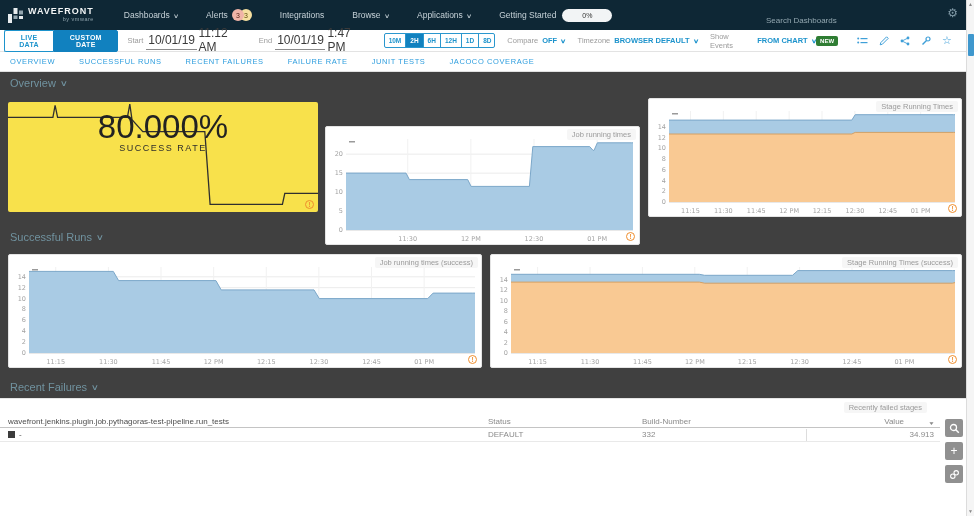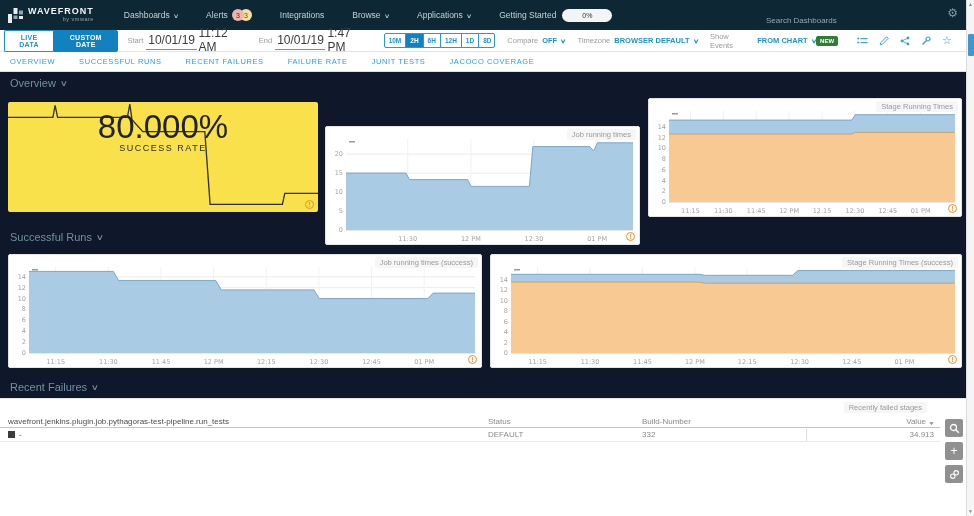--- a/index.html
+++ b/index.html
@@ -1,17 +1,17 @@
 <!DOCTYPE html>
 <html><head>
 <meta charset="utf-8">
 <style>
   * { margin:0; padding:0; box-sizing:border-box; }
   html,body { background:#fff; font-family:"Liberation Sans", sans-serif; }
-  .screen { position:relative; width:974px; height:516px; overflow:hidden; background:#0f172a; }
+  .screen { position:relative; width:974px; height:516px; overflow:hidden; background:#404040; }
 
   
   .topnav { position:absolute; left:0; top:0; width:974px; height:30px; background:#0e2735; display:flex; align-items:center; }
   .brand { display:flex; align-items:center; margin-left:8px; }
   .brand svg { margin-right:5px; }
   .brand-text { display:flex; flex-direction:column; line-height:1; }
   .brand-name { color:#f2f5f6; font-size:9px; font-weight:bold; letter-spacing:1px; }
   .brand-by { color:#8fa3ad; font-size:5.5px; text-align:right; margin-top:1px; letter-spacing:.5px; }
   .nav-items { display:flex; align-items:center; margin-left:30px; }
   .nav-item { color:#c6d2d8; font-size:8.5px; margin-right:28px; display:flex; align-items:center; cursor:pointer; white-space:nowrap; }
@@ -66,21 +66,21 @@
   .big-label { font-size:9px; letter-spacing:1.5px; color:#2c2c2c; margin-top:0; }
 
   
   .failures-panel { position:absolute; left:0; top:398px; width:966px; height:118px; background:#fff; border-top:1px solid #e6e6e6; }
   .tbl-header-row { position:absolute; left:0; top:16px; width:940px; height:13px; border-bottom:1px solid #c4c4c4; }
   .tbl-data-row { position:absolute; left:0; top:29px; width:940px; height:14px; border-bottom:1px solid #e9e9e9; }
   .cell { position:absolute; font-size:8px; color:#8a8a8a; top:2px; white-space:nowrap; }
   .cell.name { left:8px; color:#4c4c4c; }
   .cell.c-status { left:488px; }
   .cell.c-build { left:642px; }
-  .cell.c-value { right:6px; text-align:right; display:flex; align-items:flex-end; }
+  .cell.c-value { right:6px; text-align:right; display:flex; align-items:flex-end;gap:22px; }
   .vsep { position:absolute; left:806px; top:1px; height:12px; border-left:1px solid #ddd; }
   .sq { display:inline-block; width:7px; height:7px; background:#3c3c3c; margin-right:4px; vertical-align:-1px; }
   .side-btns { position:absolute; right:3px; top:20px; display:flex; flex-direction:column; }
   .side-btn { width:18px; height:18px; background:#909090; border-radius:2px; margin-bottom:5px; display:flex; align-items:center; justify-content:center; color:#fff; cursor:pointer; font-size:12px; line-height:1; }
 
   
   .scrollbar { position:absolute; right:0; top:0; width:8px; height:516px; background:#f5f5f5; border-left:1px solid #dcdcdc; }
   .sb-arrow { width:7px; height:9px; color:#8a8a8a; font-size:5px; text-align:center; line-height:9px; cursor:pointer; }
   .sb-thumb { position:absolute; left:1px; top:34px; width:6px; height:22px; background:#3f97cd; border-radius:1px; cursor:grab; }
   .sb-down { position:absolute; bottom:0; }

